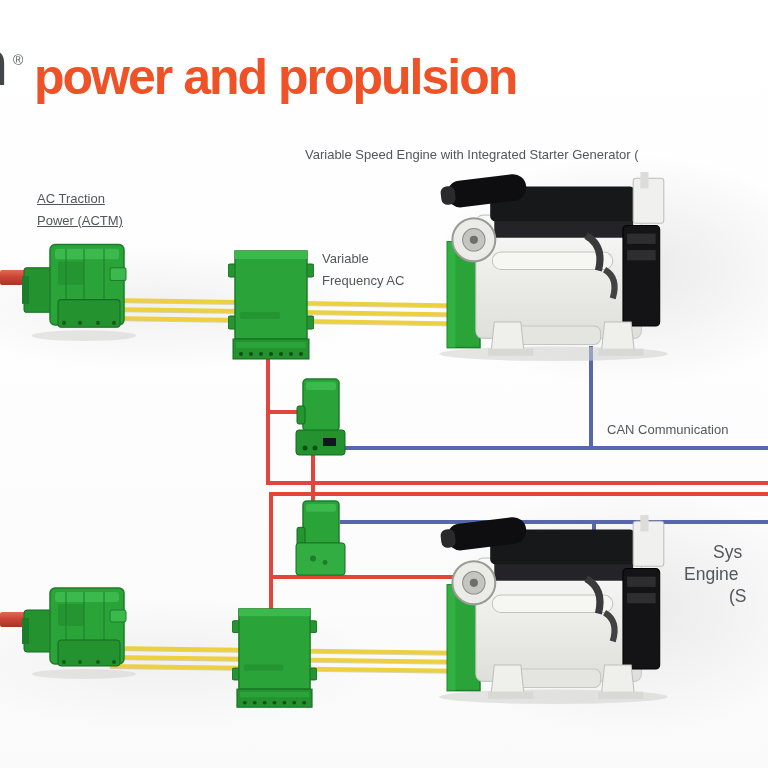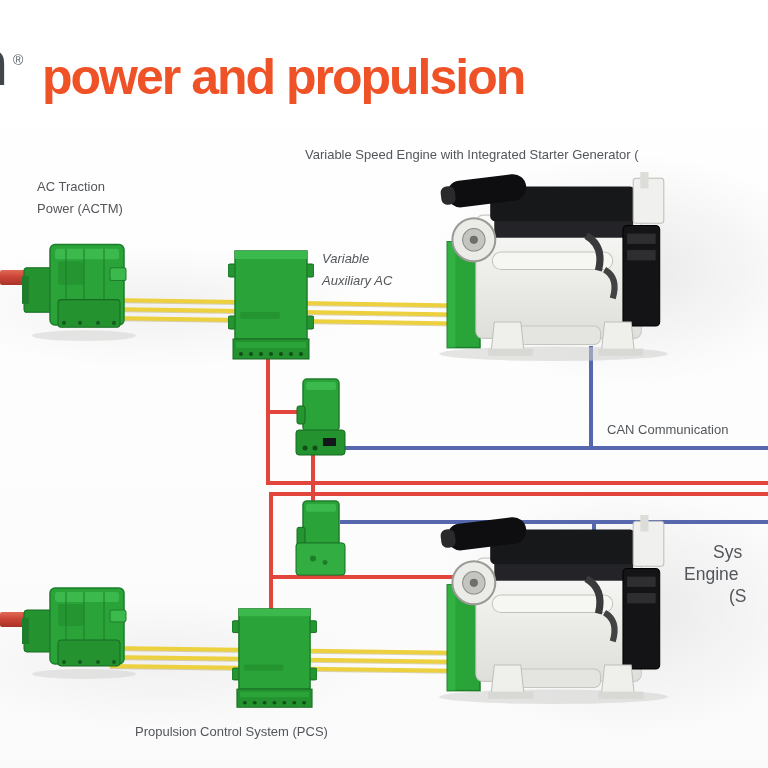--- a/index.html
+++ b/index.html
@@ -16,29 +16,29 @@
        background:radial-gradient(75% 60% at 62% 48%, #e9e9ea 0%, rgba(233,233,234,0) 72%);}
   .sw3{left:-40px;top:225px;width:480px;height:150px;
        background:radial-gradient(60% 55% at 40% 55%, #f0f0f1 0%, rgba(240,240,241,0) 75%);}
   .sw4{left:-40px;top:575px;width:500px;height:160px;
        background:radial-gradient(60% 55% at 40% 55%, #f0f0f1 0%, rgba(240,240,241,0) 75%);}
 
   
   .logo-frag{position:absolute;left:-31px;top:26px;font-size:64px;font-weight:700;
              color:#41464b;letter-spacing:0;}
   .regmark{position:absolute;left:13px;top:52px;font-size:14px;color:#5a5f64;}
-  .title{position:absolute;left:42px;top:48px;font-size:50px;font-weight:700;
+  .title{position:absolute;left:34px;top:48px;font-size:50px;font-weight:700;
          letter-spacing:-2px;color:#ef5226;white-space:nowrap;}
 
   
   .label{position:absolute;color:#53565a;font-size:13px;line-height:22px;
          white-space:nowrap;}
   .lbl-engine-top{left:305px;top:144px;}
-  .lbl-actm{left:37px;top:176px;}
-  .lbl-vfac{left:322px;top:248px;font-style:italic;}
+  .lbl-actm{left:37px;top:188px;text-decoration:underline;}
+  .lbl-vfac{left:322px;top:248px;}
   .lbl-aps{left:358px;top:398px;}
   .lbl-can{left:607px;top:419px;}
   .lbl-pcs{left:135px;top:721px;}
   .frag{position:absolute;color:#53565a;font-size:17.5px;white-space:nowrap;}
 
   
   .line{position:absolute;}
   .red{background:#e2453c;}
   .blue{background:#5767ae;}
   .cablegrp{position:absolute;transform-origin:left center;}
@@ -272,25 +272,24 @@
 
   <div class="label lbl-engine-top" style="z-index:4;">Variable Speed Engine with Integrated Starter Generator (</div>
 
   <div class="label lbl-actm" style="z-index:4;">
     <div>AC Traction</div>
     <div>Power (ACTM)</div>
   </div>
 
   <div class="label lbl-vfac" style="z-index:4;">
     <div>Variable</div>
-    <div>Auxiliary AC</div>
+    <div>Frequency AC</div>
   </div>
 
 
   <div class="label lbl-can" style="z-index:4;">CAN Communication</div>
 
   <span class="frag" style="left:713px;top:542px;z-index:4;">Sys</span>
   <span class="frag" style="left:684px;top:564px;z-index:4;">Engine</span>
   <span class="frag" style="left:729px;top:586px;z-index:4;">(S</span>
 
-  <div class="label lbl-pcs" style="z-index:4;">Propulsion Control System (PCS)</div>
 
 </div>
 
 </body></html>

